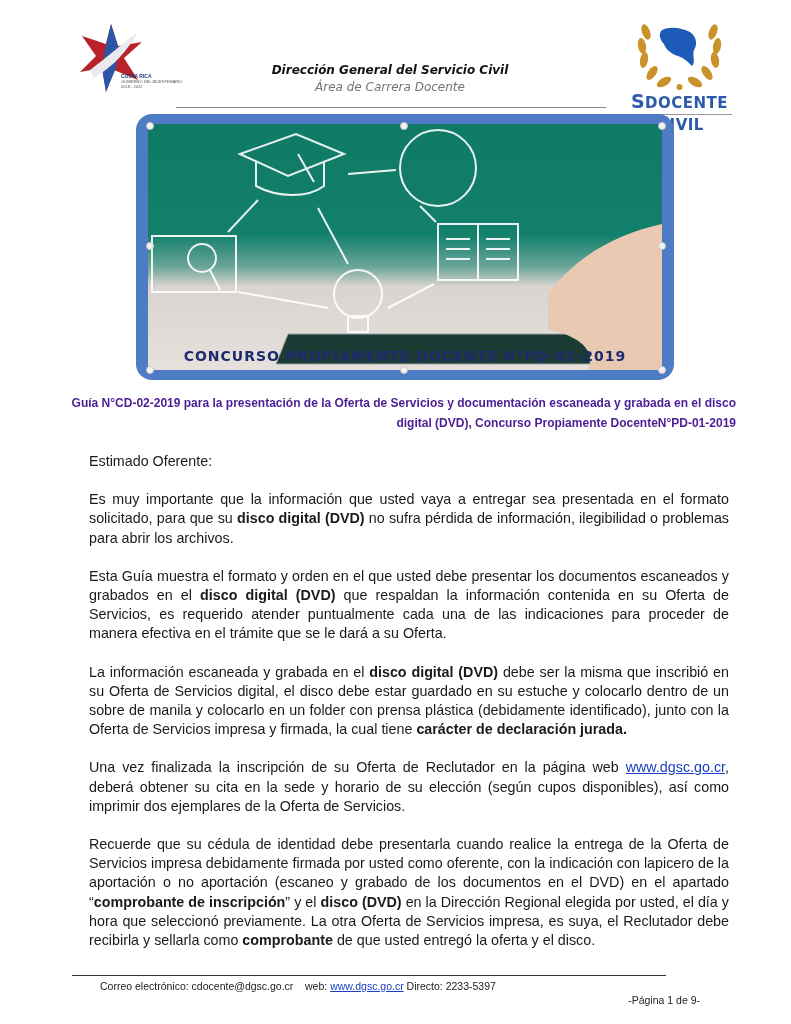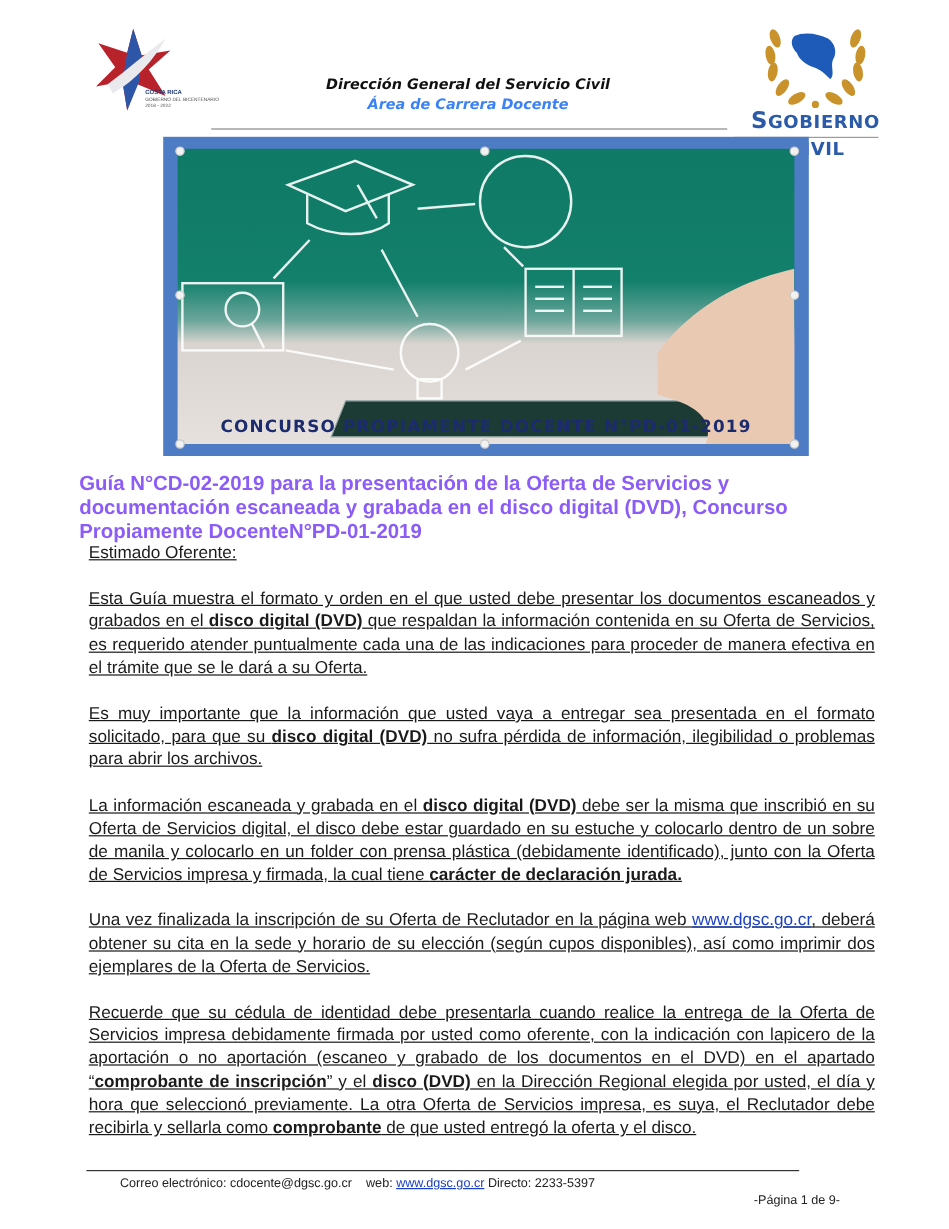--- a/index.html
+++ b/index.html
@@ -6,44 +6,44 @@
   body { width: 791px; height: 1024px; position: relative; overflow: hidden; font-family: "Liberation Sans", sans-serif; color: #1a1a1a; }
 
   
   .hdr-logo-left { position: absolute; left: 76px; top: 22px; width: 120px; height: 70px; }
   .hdr-logo-left .star { position: absolute; left: 0; top: 0; width: 70px; height: 70px; }
   .hdr-logo-left .txt { position: absolute; left: 45px; top: 52px; font-size: 4px; line-height: 5px; color: #555; }
   .hdr-logo-left .txt b { color: #1f3a7a; font-size: 5px; }
 
   .hdr-center { position: absolute; left: 180px; top: 62px; width: 420px; text-align: center; font-family: "DejaVu Sans", sans-serif; font-style: italic; }
   .hdr-title { font-size: 12px; font-weight: bold; line-height: 17px; color: #111; font-style: italic; }
-  .hdr-sub { font-size: 12px; font-weight: bold; line-height: 16px; color: #3b82f6; }
+  .hdr-sub { font-size: 12px; font-weight: normal; line-height: 16px; color: #737373; }
   .hdr-guide { font-size: 7px; font-weight: bold; line-height: 10px; color: #222; margin-top: 1px; }
   .hdr-rule { position: absolute; left: 176px; top: 107px; width: 430px; height: 1px; background: #888; }
 
   .hdr-logo-right { position: absolute; left: 612px; top: 18px; width: 130px; height: 95px; }
   .hdr-logo-right .wreath { position: absolute; left: 20px; top: 0; width: 95px; height: 75px; }
   .hdr-logo-right .brand { position: absolute; left: 0; top: 72px; width: 135px; text-align: center; font-family: "DejaVu Sans", sans-serif; font-weight: bold; color: #2a5aa8; font-size: 15px; letter-spacing: 0.5px; }
   .hdr-logo-right .brand .big { font-size: 19px; }
   .hdr-logo-right .brand-rule { position: absolute; left: 0; top: 96px; width: 120px; height: 1px; background: #999; }
 
   
-  .banner { position: absolute; left: 136px; top: 114px; width: 538px; height: 266px; background: #4d7cc4; }
+  .banner { position: absolute; left: 136px; top: 114px; width: 538px; height: 266px; background: #4d7cc4; border-radius: 16px; }
   .banner-inner { position: absolute; left: 12px; top: 10px; width: 514px; height: 246px; overflow: hidden;
     background: linear-gradient(180deg, #0f7a66 0%, #13806c 45%, #6aa59a 58%, #d9d4cf 66%, #e6e1dc 100%); }
   .banner-inner svg { position: absolute; left: 0; top: 0; }
   .banner-caption { position: absolute; left: 0; bottom: 6px; width: 100%; text-align: center; font-family: "DejaVu Sans", sans-serif; font-weight: bold; font-size: 14px; color: #1c2a6e; letter-spacing: 1px; }
   .handle { position: absolute; width: 6px; height: 6px; border-radius: 50%; background: #f2f2f2; border: 1px solid #c8c8c8; }
 
   
-  .doc-title { position: absolute; left: 66px; top: 393px; width: 670px; text-align: left; font-family: "Liberation Sans", sans-serif; font-weight: bold; font-size: 17px; line-height: 20px; color: #8b5cf6; }
+  .doc-title { position: absolute; left: 66px; top: 393px; width: 670px; text-align: right; font-family: "Liberation Sans", sans-serif; font-weight: bold; font-size: 12px; line-height: 20px; color: #4c1d95; }
 
   
   .body { position: absolute; left: 73px; top: 452px; width: 656px; font-family: "Liberation Sans", sans-serif; font-size: 14.3px; line-height: 19.2px; color: #1a1a1a; }
-  .body p { margin: 0 0 19px 1px; text-align: justify; text-decoration: underline; }
+  .body p { margin: 0 0 19px 16px; text-align: justify; }
   .body p.salutation { margin-bottom: 19px; }
   .body a { color: #1a3fc4; text-decoration: underline; }
   .body b { font-weight: bold; }
 
   
   .foot-rule { position: absolute; left: 72px; top: 975px; width: 594px; height: 1px; background: #333; }
   .foot-line1 { position: absolute; left: 100px; top: 980px; width: 600px; text-align: left; font-size: 10.5px; color: #222; line-height: 13px; }
   .foot-line1 a { color: #1a3fc4; text-decoration: underline; }
   .foot-line2 { position: absolute; left: 100px; top: 994px; width: 600px; text-align: right; font-size: 10.5px; color: #222; line-height: 13px; }
 </style>
@@ -79,21 +79,21 @@
       <ellipse cx="32" cy="64" rx="4" ry="8" transform="rotate(60 32 64)"></ellipse>
       <ellipse cx="81" cy="14" rx="4" ry="8" transform="rotate(20 81 14)"></ellipse>
       <ellipse cx="85" cy="28" rx="4" ry="8" transform="rotate(10 85 28)"></ellipse>
       <ellipse cx="83" cy="42" rx="4" ry="8" transform="rotate(-10 83 42)"></ellipse>
       <ellipse cx="75" cy="55" rx="4" ry="8" transform="rotate(-35 75 55)"></ellipse>
       <ellipse cx="63" cy="64" rx="4" ry="8" transform="rotate(-60 63 64)"></ellipse>
       <circle cx="47.5" cy="69" r="3"></circle>
     </g>
     <path d="M30,12 C38,8 50,10 58,14 C64,18 66,26 62,32 C60,38 64,44 60,48 C56,44 52,40 46,38 C40,36 34,32 32,26 C28,22 26,16 30,12 Z" fill="#1e5bb8"></path>
   </svg>
-  <div class="brand"><span class="big">S</span><span>GOBIERNO </span><span class="big">C</span><span>IVIL</span></div>
+  <div class="brand"><span class="big">S</span><span>DOCENTE </span><span class="big">C</span><span>IVIL</span></div>
   <div class="brand-rule"></div>
 </div>
 
 <div class="banner">
   <div class="banner-inner">
     <svg width="514" height="246" viewBox="0 0 514 246">
 
       <polygon points="140,210 480,210 470,240 128,240" fill="#1d3b35" stroke="#9aa" stroke-width="1"></polygon>
 
       <path d="M400,170 C430,130 470,110 514,100 L514,246 L440,246 C450,220 420,210 400,205 Z" fill="#eac9b3"></path>
@@ -139,23 +139,23 @@
   <div class="handle" style="left:10px;top:252px"></div>
   <div class="handle" style="left:264px;top:252px"></div>
   <div class="handle" style="left:522px;top:252px"></div>
 </div>
 
 <div class="doc-title">Guía N°CD-02-2019 para la presentación de la Oferta de Servicios y documentación escaneada y grabada en el disco digital (DVD), Concurso Propiamente DocenteN°PD-01-2019</div>
 
 <div class="body">
   <p class="salutation">Estimado Oferente:</p>
 
+  <p><span>Es muy importante que la información que usted vaya a entregar sea presentada en el formato solicitado, para que su </span><b>disco digital (DVD)</b><span> no sufra pérdida de información, ilegibilidad o problemas para abrir los archivos.</span></p>
+
   <p><span>Esta Guía muestra el formato y orden en el que usted debe presentar los documentos escaneados y grabados en el </span><b>disco digital (DVD)</b><span> que respaldan la información contenida en su Oferta de Servicios, es requerido atender puntualmente cada una de las indicaciones para proceder de manera efectiva en el trámite que se le dará a su Oferta.</span></p>
-
-  <p><span>Es muy importante que la información que usted vaya a entregar sea presentada en el formato solicitado, para que su </span><b>disco digital (DVD)</b><span> no sufra pérdida de información, ilegibilidad o problemas para abrir los archivos.</span></p>
 
   <p><span>La información escaneada y grabada en el </span><b>disco digital (DVD)</b><span> debe ser la misma que inscribió en su Oferta de Servicios digital, el disco debe estar guardado en su estuche y colocarlo dentro de un sobre de manila y colocarlo en un folder con prensa plástica (debidamente identificado), junto con la Oferta de Servicios impresa y firmada, la cual tiene </span><b>carácter de declaración jurada.</b></p>
 
   <p><span>Una vez finalizada la inscripción de su Oferta de Reclutador en la página web </span><a>www.dgsc.go.cr</a><span>, deberá obtener su cita en la sede y horario de su elección (según cupos disponibles), así como imprimir dos ejemplares de la Oferta de Servicios.</span></p>
 
   <p><span>Recuerde que su cédula de identidad debe presentarla cuando realice la entrega de la Oferta de Servicios impresa debidamente firmada por usted como oferente, con la indicación con lapicero de la aportación o no aportación (escaneo y grabado de los documentos en el DVD) en el apartado “</span><b>comprobante de inscripción</b><span>” y el </span><b>disco (DVD)</b><span> en la Dirección Regional elegida por usted, el día y hora que seleccionó previamente. La otra Oferta de Servicios impresa, es suya, el Reclutador debe recibirla y sellarla como </span><b>comprobante</b><span> de que usted entregó la oferta y el disco.</span></p>
 </div>
 
 <div class="foot-rule"></div>
 <div class="foot-line1"><span>Correo electrónico: cdocente@dgsc.go.cr</span>&nbsp;&nbsp;&nbsp;&nbsp;<span>web: </span><a>www.dgsc.go.cr</a><span> Directo: 2233-5397</span></div>

